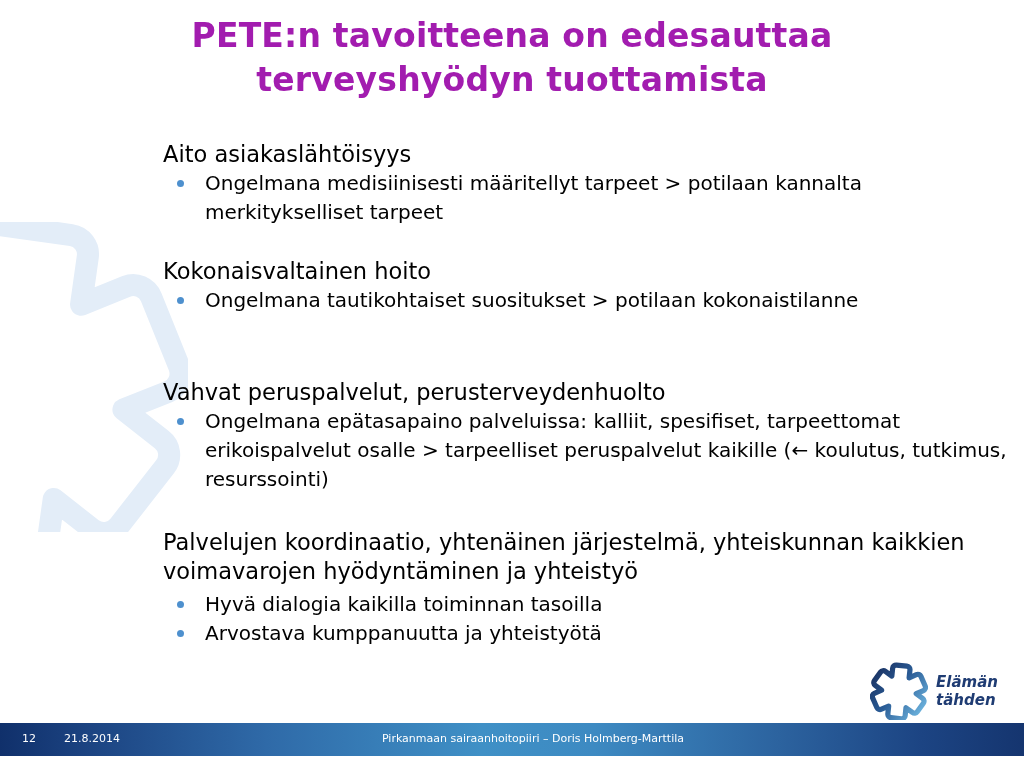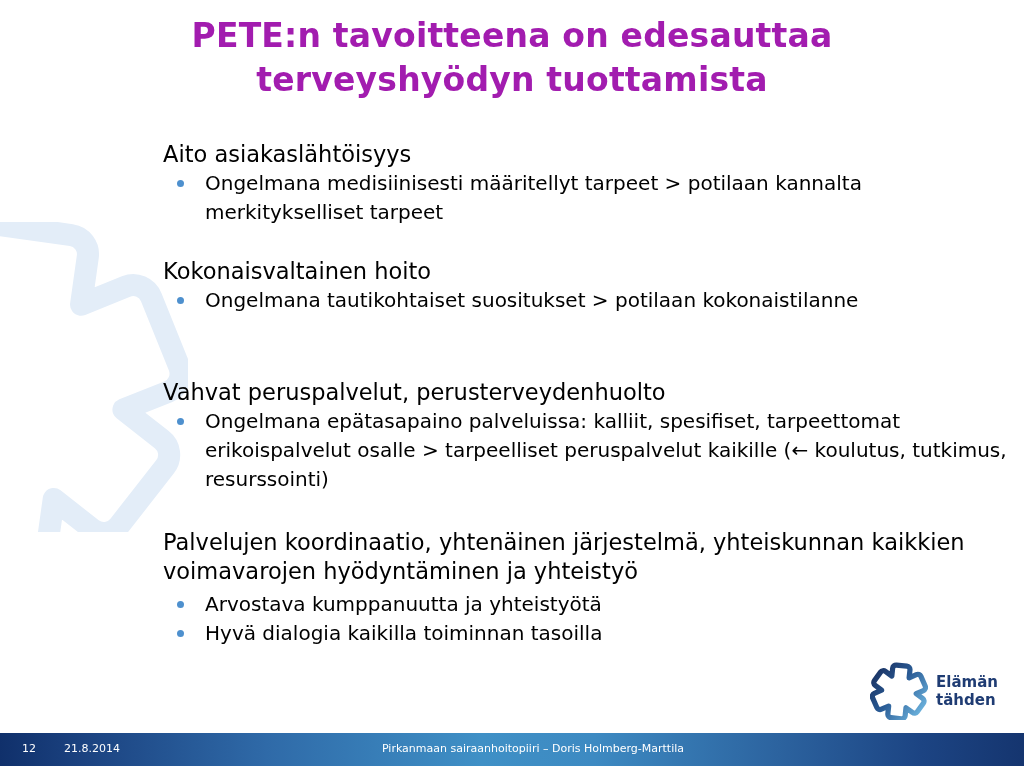--- a/index.html
+++ b/index.html
@@ -129,31 +129,32 @@
   }
   .logo .mark {
     width: 58px;
     height: 58px;
     flex: 0 0 58px;
   }
   .logo .mark svg { display:block; width:100%; height:100%; }
   .logo .wordmark {
     color: #1F3C73;
     font-family: "DejaVu Sans", sans-serif;
+    font-style: italic;
     font-weight: bold;
     font-size: 15px;
     line-height: 18px;
     white-space: pre-line;
   }
 
   
   .footer {
     position: absolute;
     left: 0;
-    bottom: 2px;
+    bottom: 12px;
     width: 1024px;
     height: 33px;
     background: linear-gradient(to right,
         #10306b 0%,
         #1b4280 8%,
         #2f6aa8 26%,
         #3f90c6 47%,
         #3d8ac2 58%,
         #2c639f 76%,
         #1c4483 90%,
@@ -225,22 +226,22 @@
     <div class="block" id="block-3">
       <div class="lead">Vahvat peruspalvelut, perusterveydenhuolto</div>
       <ul class="bullets">
         <li><span class="dot"></span><span>Ongelmana epätasapaino palveluissa: kalliit, spesifiset, tarpeettomat erikoispalvelut osalle &gt; tarpeelliset peruspalvelut kaikille (← koulutus, tutkimus, resurssointi)</span></li>
       </ul>
     </div>
 
     <div class="block" id="block-4">
       <div class="lead">Palvelujen koordinaatio, yhtenäinen järjestelmä, yhteiskunnan kaikkien voimavarojen hyödyntäminen ja yhteistyö</div>
       <ul class="bullets">
+        <li><span class="dot"></span><span>Hyvä dialogia kaikilla toiminnan tasoilla</span></li>
         <li><span class="dot"></span><span>Arvostava kumppanuutta ja yhteistyötä</span></li>
-        <li><span class="dot"></span><span>Hyvä dialogia kaikilla toiminnan tasoilla</span></li>
       </ul>
     </div>
 
   </div>
 
   <div class="logo">
     <div class="mark">
       <svg viewBox="0 0 100 100" xmlns="http://www.w3.org/2000/svg" aria-hidden="true">
         <defs>
           <linearGradient id="logoGrad" x1="0" y1="0.2" x2="1" y2="0.85">

